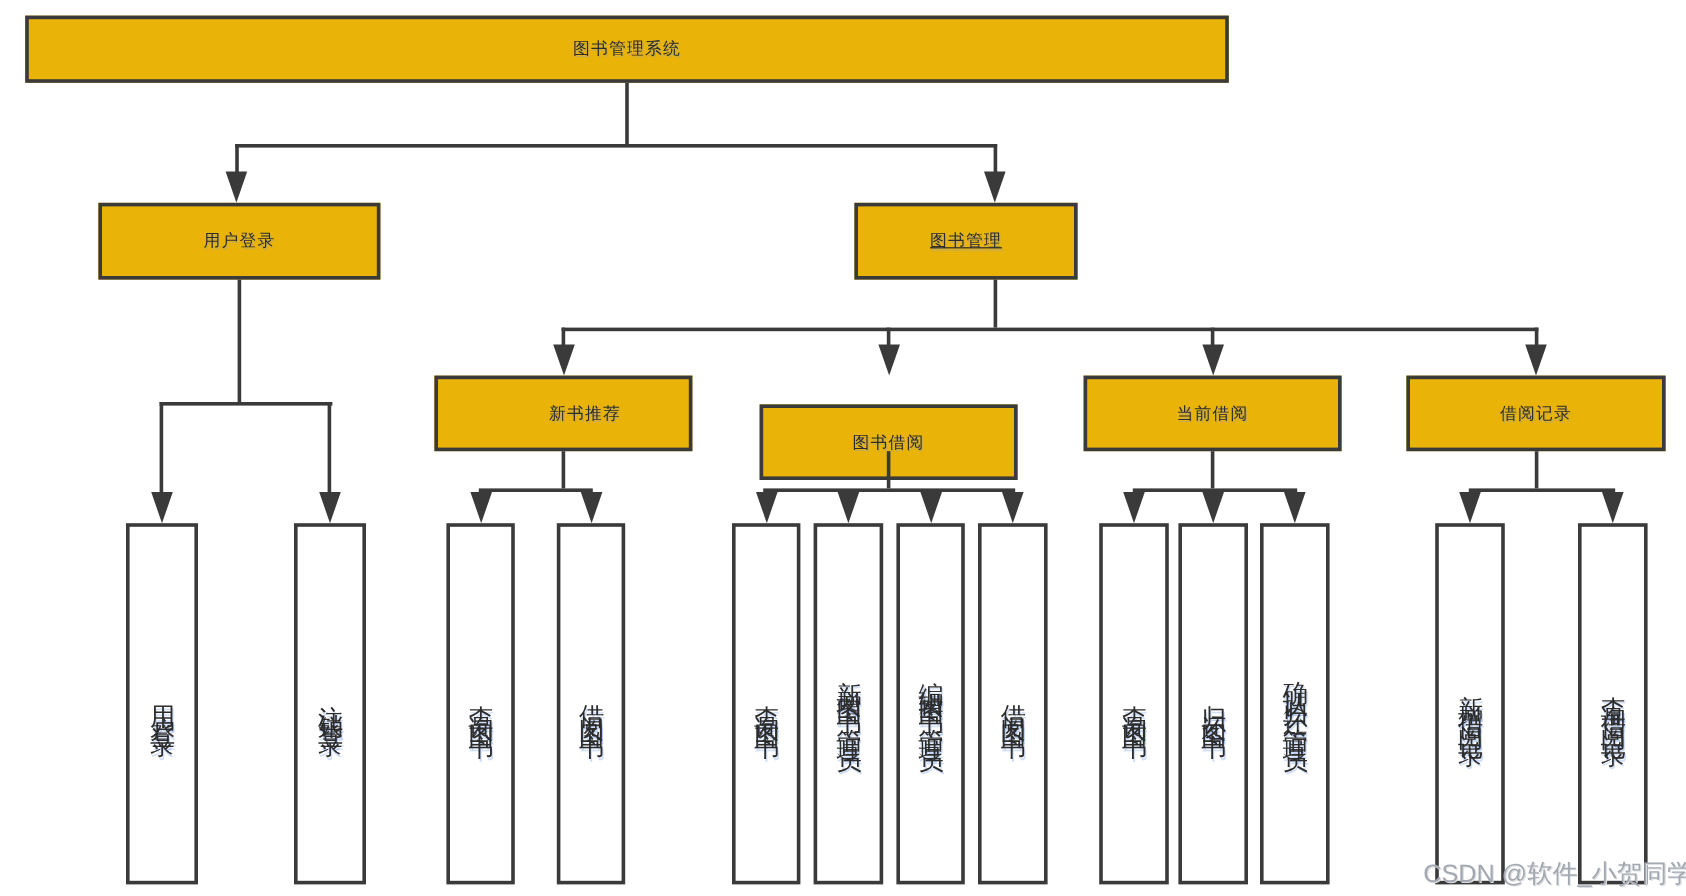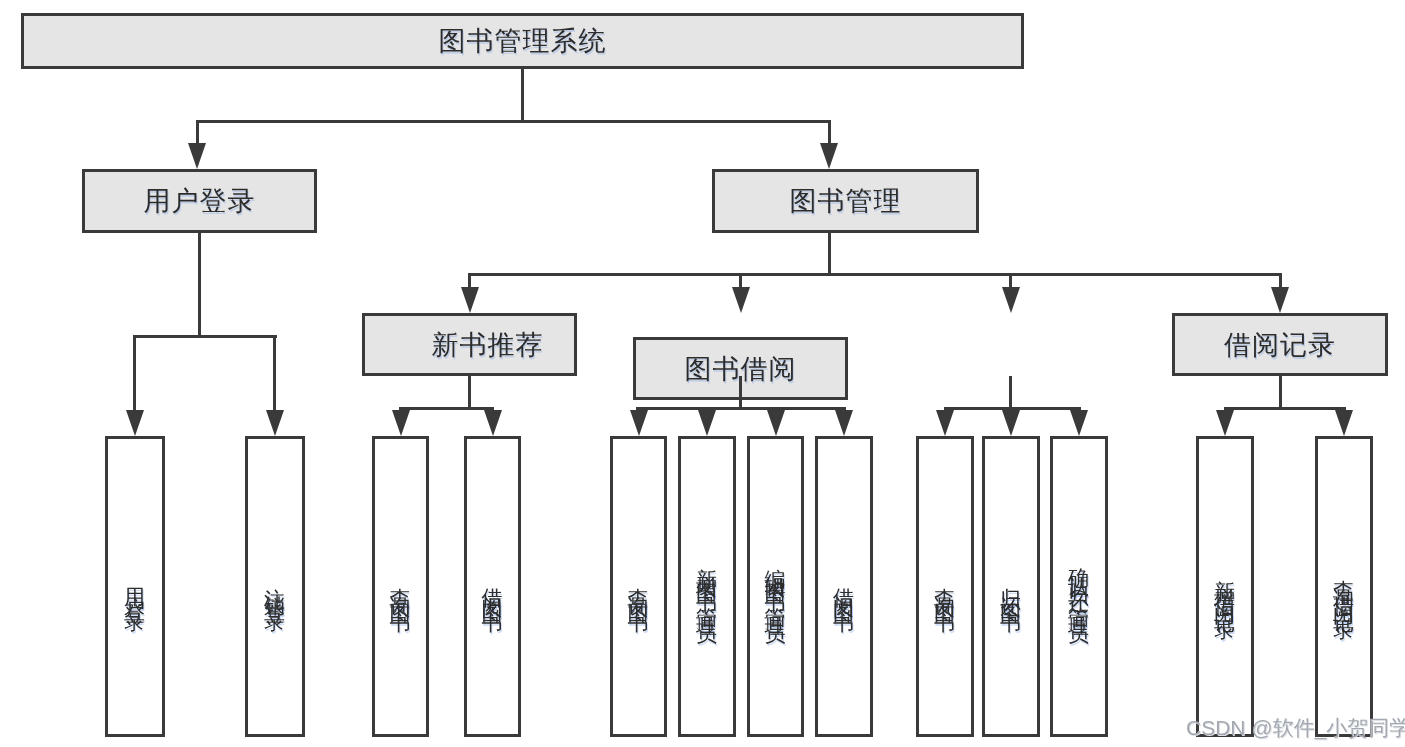--- a/index.html
+++ b/index.html
@@ -13,24 +13,24 @@
   body{font-family:"Liberation Sans","DejaVu Sans",sans-serif;}
   .canvas{
     position:relative;
     width:1405px;height:747px;
     background:var(--bg);
     overflow:hidden;
   }
   .node{
     position:absolute;
     border:3px solid var(--line);
-    background:#e5e5e5;
+    background:#eab308;
     display:flex;align-items:center;justify-content:center;
     color:var(--text);
-    font-size:27px;
+    font-size:14px;
     letter-spacing:1px;
     text-shadow:1px 2px 0 rgba(120,160,235,.35);
   }
   .leaf{
     position:absolute;
     border:3px solid var(--line);
     background:#fff;
     display:flex;align-items:center;justify-content:center;
     color:var(--text);
     font-size:21px;
@@ -72,21 +72,21 @@
   <div class="vline" style="left:521px;top:69px;width:3px;height:51px;"></div>
   <div class="hline" style="left:196px;top:120px;width:635px;height:3px;"></div>
   <div class="vline" style="left:196px;top:120px;width:3px;height:25px;"></div>
   <div class="arrow" style="left:188px;top:143px;"></div>
   <div class="vline" style="left:828px;top:120px;width:3px;height:25px;"></div>
   <div class="arrow" style="left:820px;top:143px;"></div>
 
   <div class="node" style="left:82px;top:169px;width:235px;height:64px;">
     <span>用户登录</span>
   </div>
-  <div class="node" style="left:712px;top:169px;width:267px;height:64px;">
+  <div class="node" style="left:712px;top:169px;width:186px;height:64px;text-decoration:underline;">
     <span>图书管理</span>
   </div>
 
   <div class="vline" style="left:198px;top:233px;width:3px;height:102px;"></div>
   <div class="hline" style="left:133px;top:335px;width:144px;height:3px;"></div>
   <div class="vline" style="left:133px;top:335px;width:3px;height:77px;"></div>
   <div class="arrow" style="left:126px;top:410px;"></div>
   <div class="vline" style="left:273px;top:335px;width:3px;height:77px;"></div>
   <div class="arrow" style="left:266px;top:410px;"></div>
 
@@ -99,20 +99,23 @@
   <div class="vline" style="left:1009px;top:273px;width:3px;height:16px;"></div>
   <div class="arrow" style="left:1002px;top:287px;"></div>
   <div class="vline" style="left:1279px;top:273px;width:3px;height:16px;"></div>
   <div class="arrow" style="left:1271px;top:287px;"></div>
 
   <div class="node" style="left:362px;top:313px;width:215px;height:63px;padding-left:36px;">
     <span>新书推荐</span>
   </div>
   <div class="node" style="left:633px;top:313px;width:215px;height:63px;margin-top:24px;">
     <span>图书借阅</span>
+  </div>
+  <div class="node" style="left:903px;top:313px;width:215px;height:63px;">
+    <span>当前借阅</span>
   </div>
   <div class="node" style="left:1172px;top:313px;width:216px;height:63px;">
     <span>借阅记录</span>
   </div>
 
   <div class="vline" style="left:468px;top:376px;width:3px;height:31px;"></div>
   <div class="hline" style="left:399px;top:407px;width:95px;height:3px;"></div>
   <div class="arrow" style="left:392px;top:410px;"></div>
   <div class="arrow" style="left:484px;top:410px;"></div>
 

